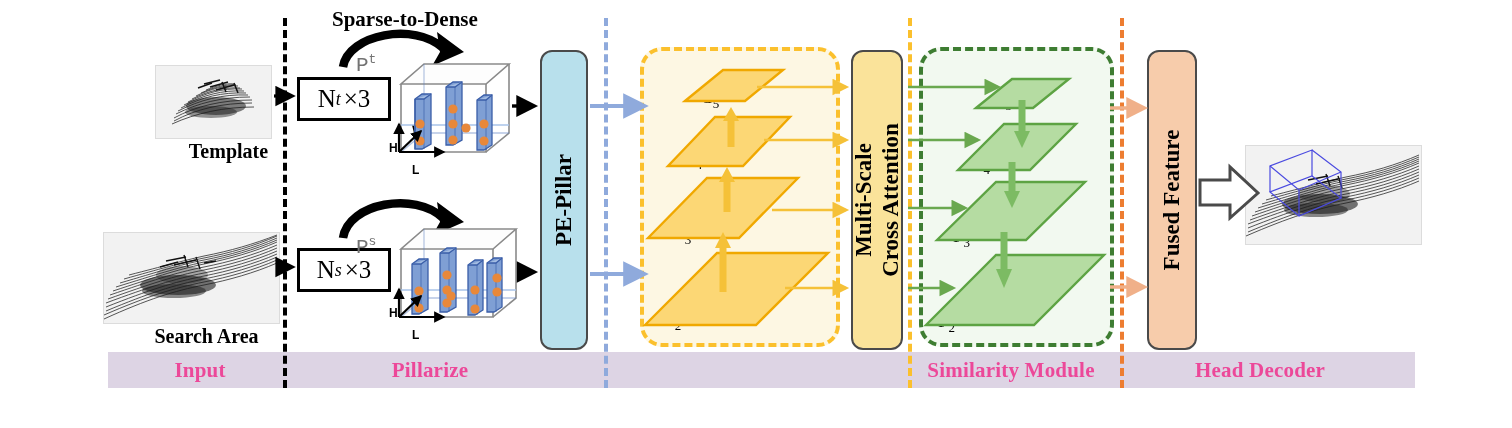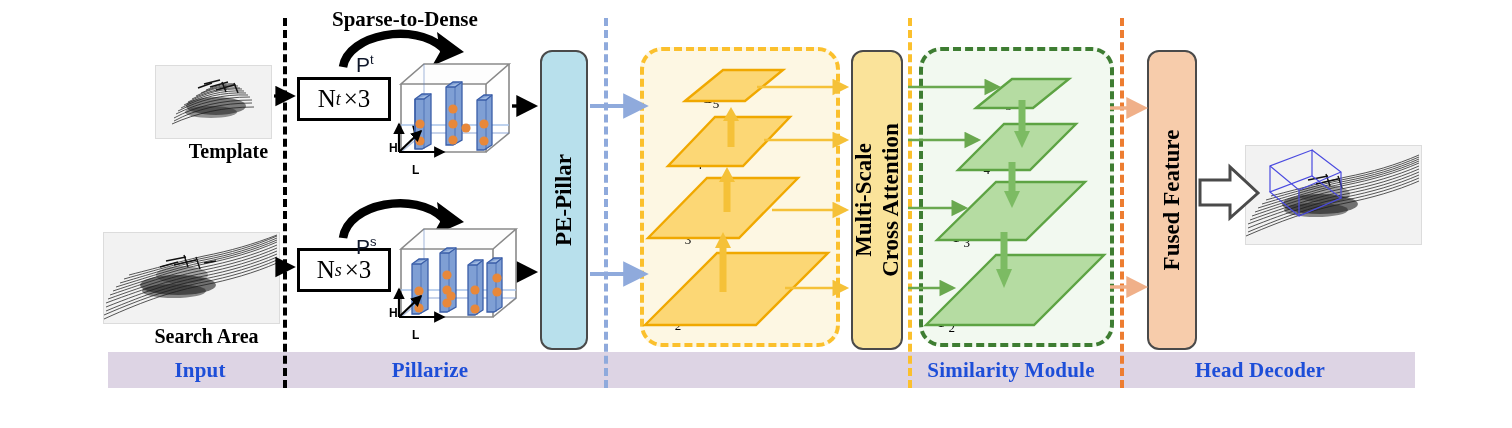--- a/index.html
+++ b/index.html
@@ -26,21 +26,21 @@
     background: #ddd4e4;
   }
   .stage-label {
     position: absolute;
     top: 352px;
     height: 20px;
     line-height: 36px;
     text-align: center;
     font-weight: bold;
     font-size: 21px;
-    color: #1d4ed8;
+    color: #ec4899;
     letter-spacing: .2px;
     white-space: nowrap;
   }
 
   
   .vsep {
     position: absolute;
     width: 0;
     border-left-width: 4px;
     border-left-style: dashed;
@@ -127,22 +127,22 @@
   .s2d-title {
     position: absolute;
     font-weight: bold;
     font-size: 21px;
     color: #000;
     white-space: nowrap;
   }
   .p-label {
     position: absolute;
     font-size: 21px;
-    color: #0f172a;
-    font-family: Liberation Sans, sans-serif;
+    color: #737373;
+    font-family: Liberation Mono, monospace;
     white-space: nowrap;
   }
   .p-label sup { font-size: 13px; }
 
   svg.overlay { position:absolute; left:0; top:0; width:1512px; height:428px; pointer-events:none; }
 </style>
 </head>
 <body>
 
 <div id="canvas">

